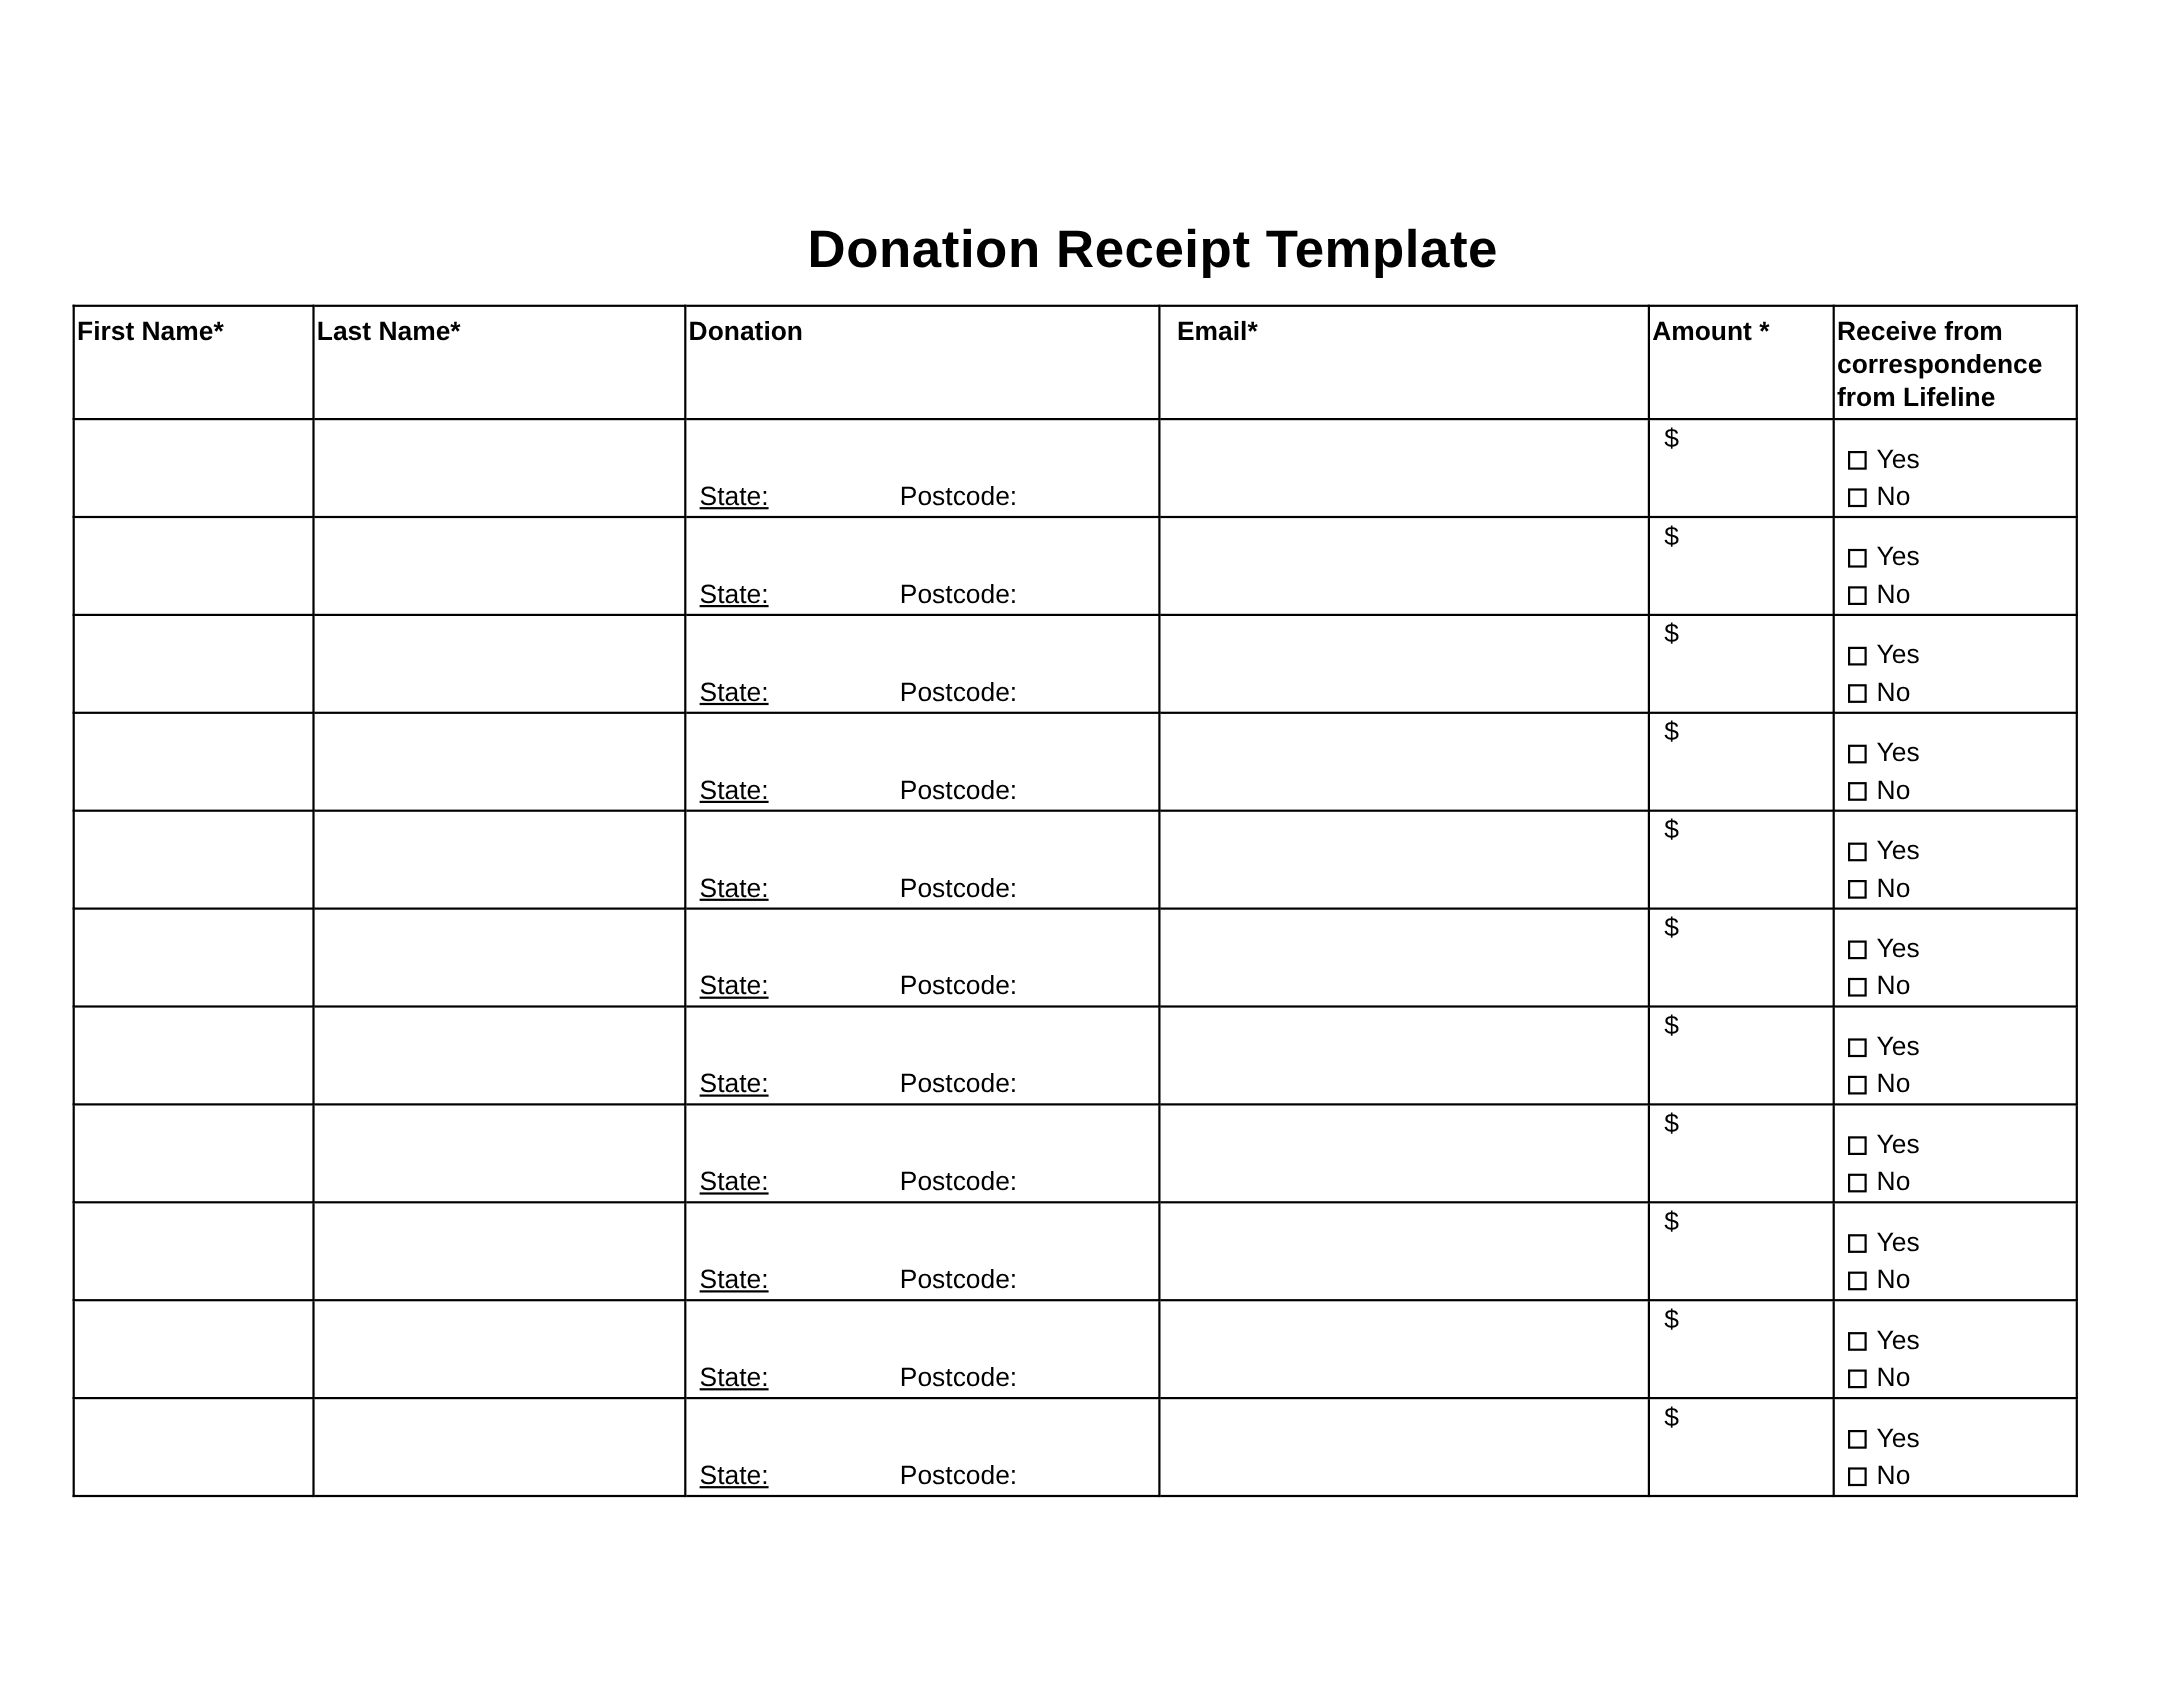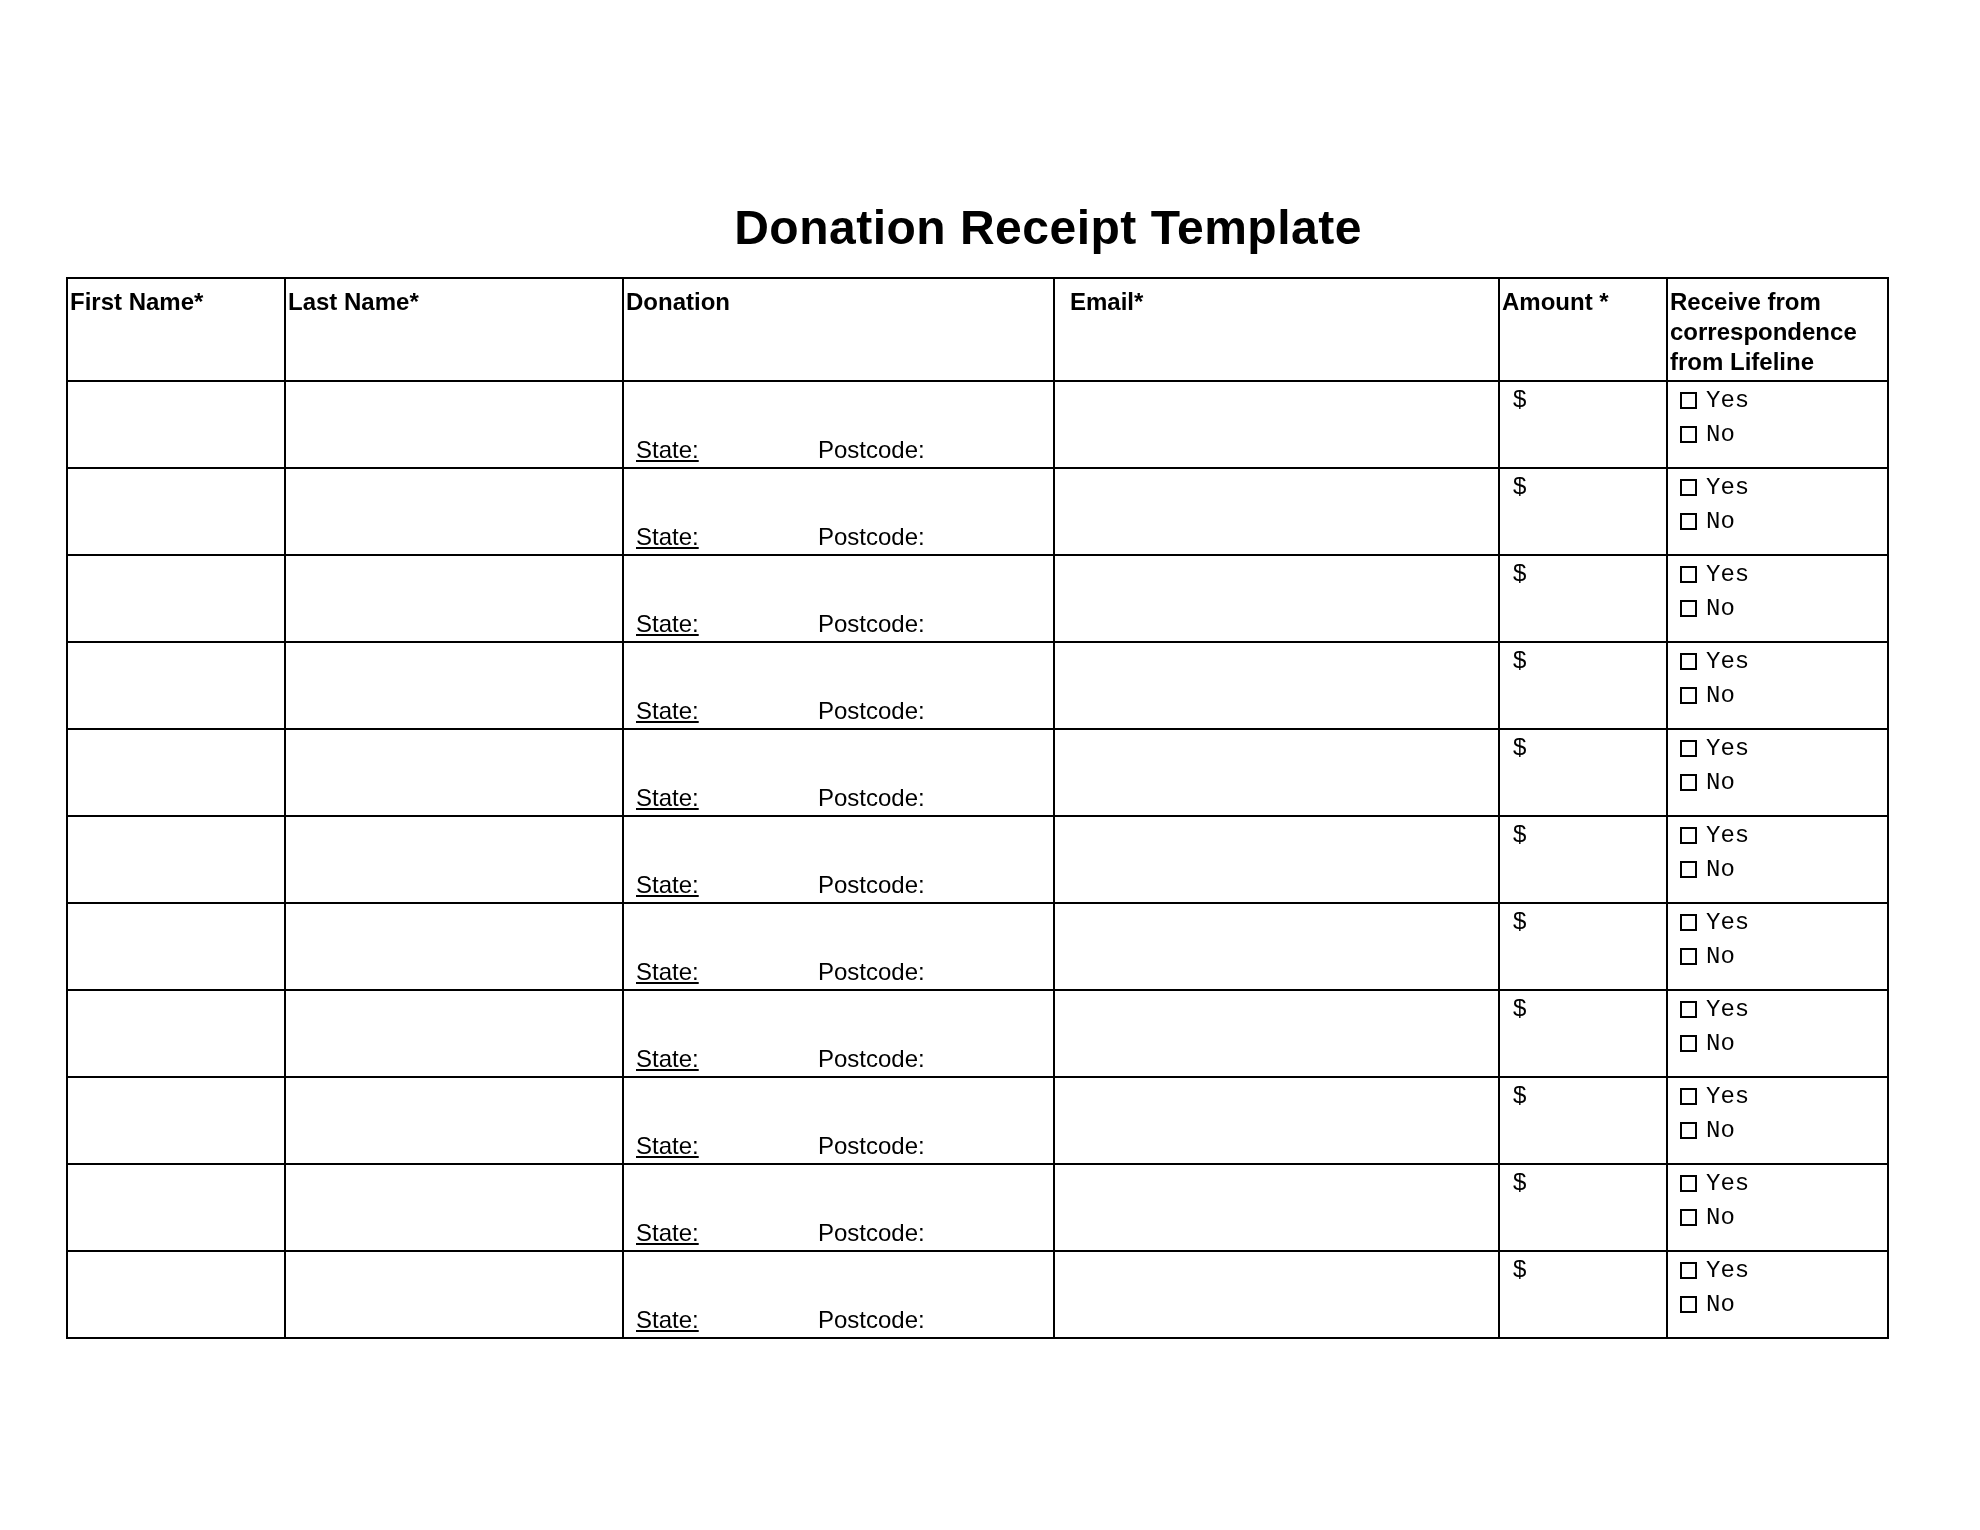--- a/index.html
+++ b/index.html
@@ -73,22 +73,21 @@
     text-decoration: underline;
   }
 
   td.cell-amount {
     vertical-align: top;
     padding: 3px 0 0 13px;
   }
 
   td.cell-receive {
     vertical-align: top;
-    padding: 1px 0 0 12px;
-    font-family: Liberation Mono, monospace;
+    padding: 19px 0 0 12px;
   }
   .receive-option {
     display: flex;
     align-items: center;
     height: 34px;
   }
   .checkbox {
     display: inline-block;
     width: 13px;
     height: 13px;

